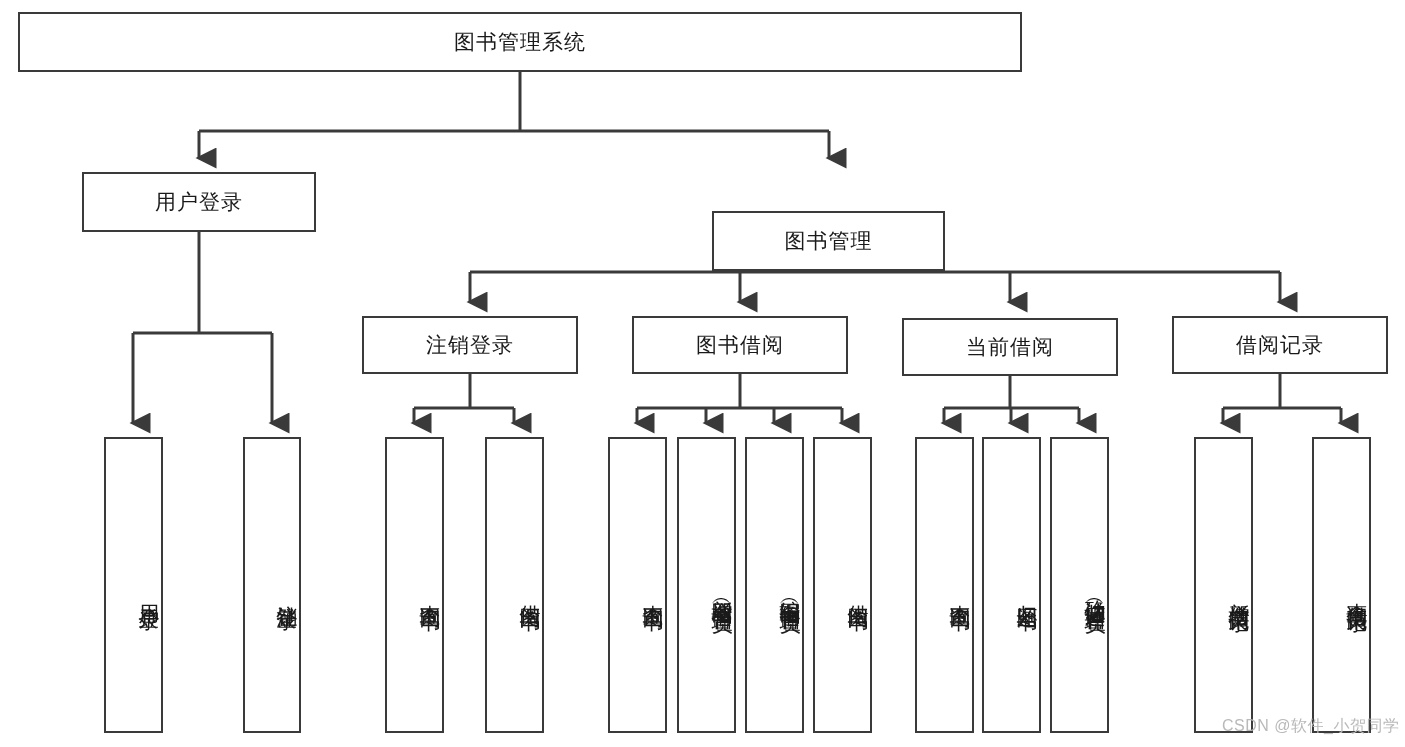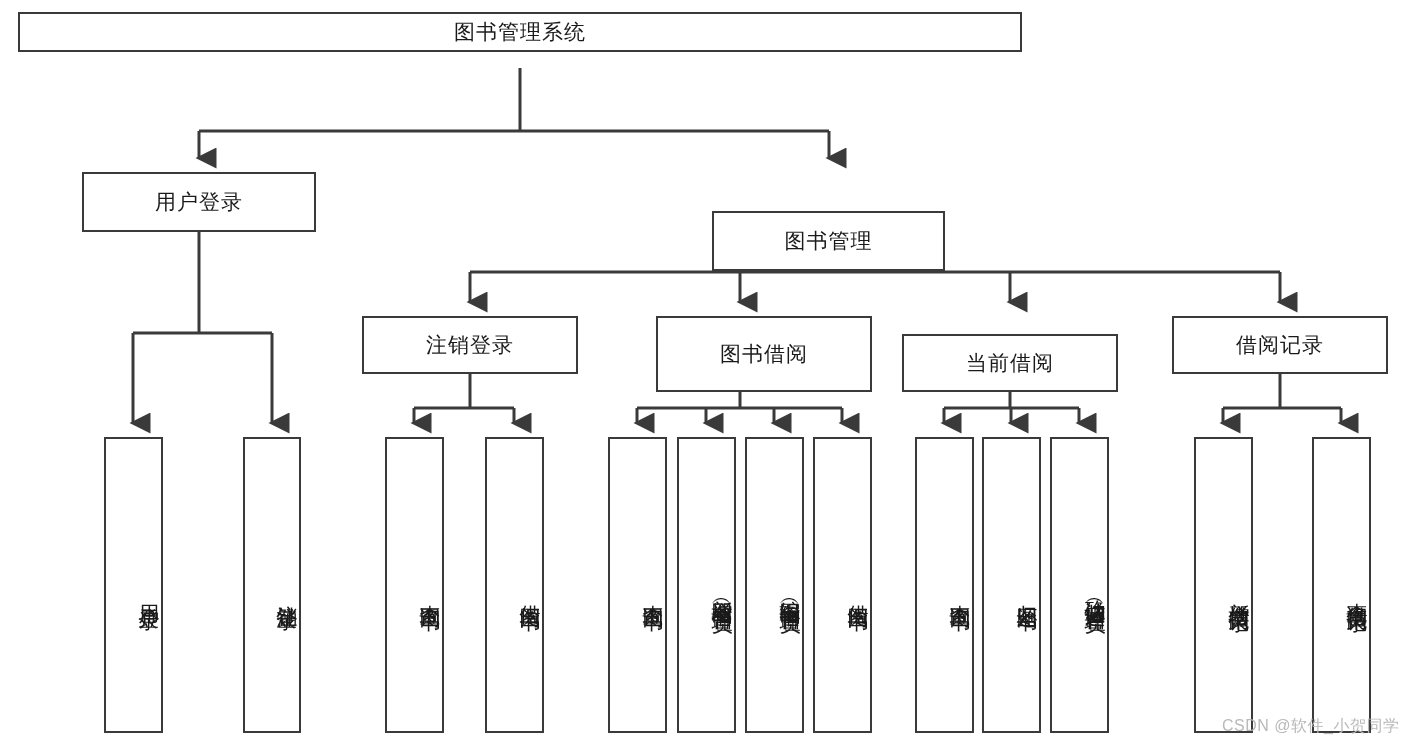--- a/index.html
+++ b/index.html
@@ -109,40 +109,40 @@
       <path d="M 1011 408 L 1011 423" marker-end="url(#arrow)"></path>
       <path d="M 1079 408 L 1079 423" marker-end="url(#arrow)"></path>
 
       <path d="M 1280 374 L 1280 408"></path>
       <path d="M 1223 408 L 1341 408"></path>
       <path d="M 1223 408 L 1223 423" marker-end="url(#arrow)"></path>
       <path d="M 1341 408 L 1341 423" marker-end="url(#arrow)"></path>
     </g>
   </svg>
 
-  <div class="node horiz" style="left: 18px; top: 12px; width: 1004px; height: 40px;">
+  <div class="node horiz" style="left: 18px; top: 12px; width: 1004px; height: 60px;">
     <span class="label">图书管理系统</span>
   </div>
 
   <div id="level2-nodes">
       <div class="node horiz" style="left: 82px; top: 172px; width: 234px; height: 60px;">
         <span class="label">用户登录</span>
       </div>
       <div class="node horiz" style="left: 712px; top: 172px; width: 233px; height: 60px; margin-top: 39px;">
         <span class="label">图书管理</span>
       </div>
     </div>
   <div id="level3-nodes">
       <div class="node horiz" style="left: 362px; top: 316px; width: 216px; height: 58px;">
         <span class="label">注销登录</span>
       </div>
-      <div class="node horiz" style="left: 632px; top: 316px; width: 216px; height: 76px; margin-left: 24px;">
+      <div class="node horiz" style="left: 632px; top: 316px; width: 216px; height: 58px;">
         <span class="label">图书借阅</span>
       </div>
-      <div class="node horiz" style="left: 902px; top: 334px; width: 216px; height: 58px; justify-content: center;">
+      <div class="node horiz" style="left: 902px; top: 318px; width: 216px; height: 58px; justify-content: center;">
         <span class="label">当前借阅</span>
       </div>
       <div class="node horiz" style="left: 1172px; top: 316px; width: 216px; height: 58px;">
         <span class="label">借阅记录</span>
       </div>
     </div>
   <div id="leaf-nodes">
       <div class="node vert" style="left: 104px; top: 437px; width: 59px; height: 296px;">
         <span class="label">用户登录</span>
       </div>

